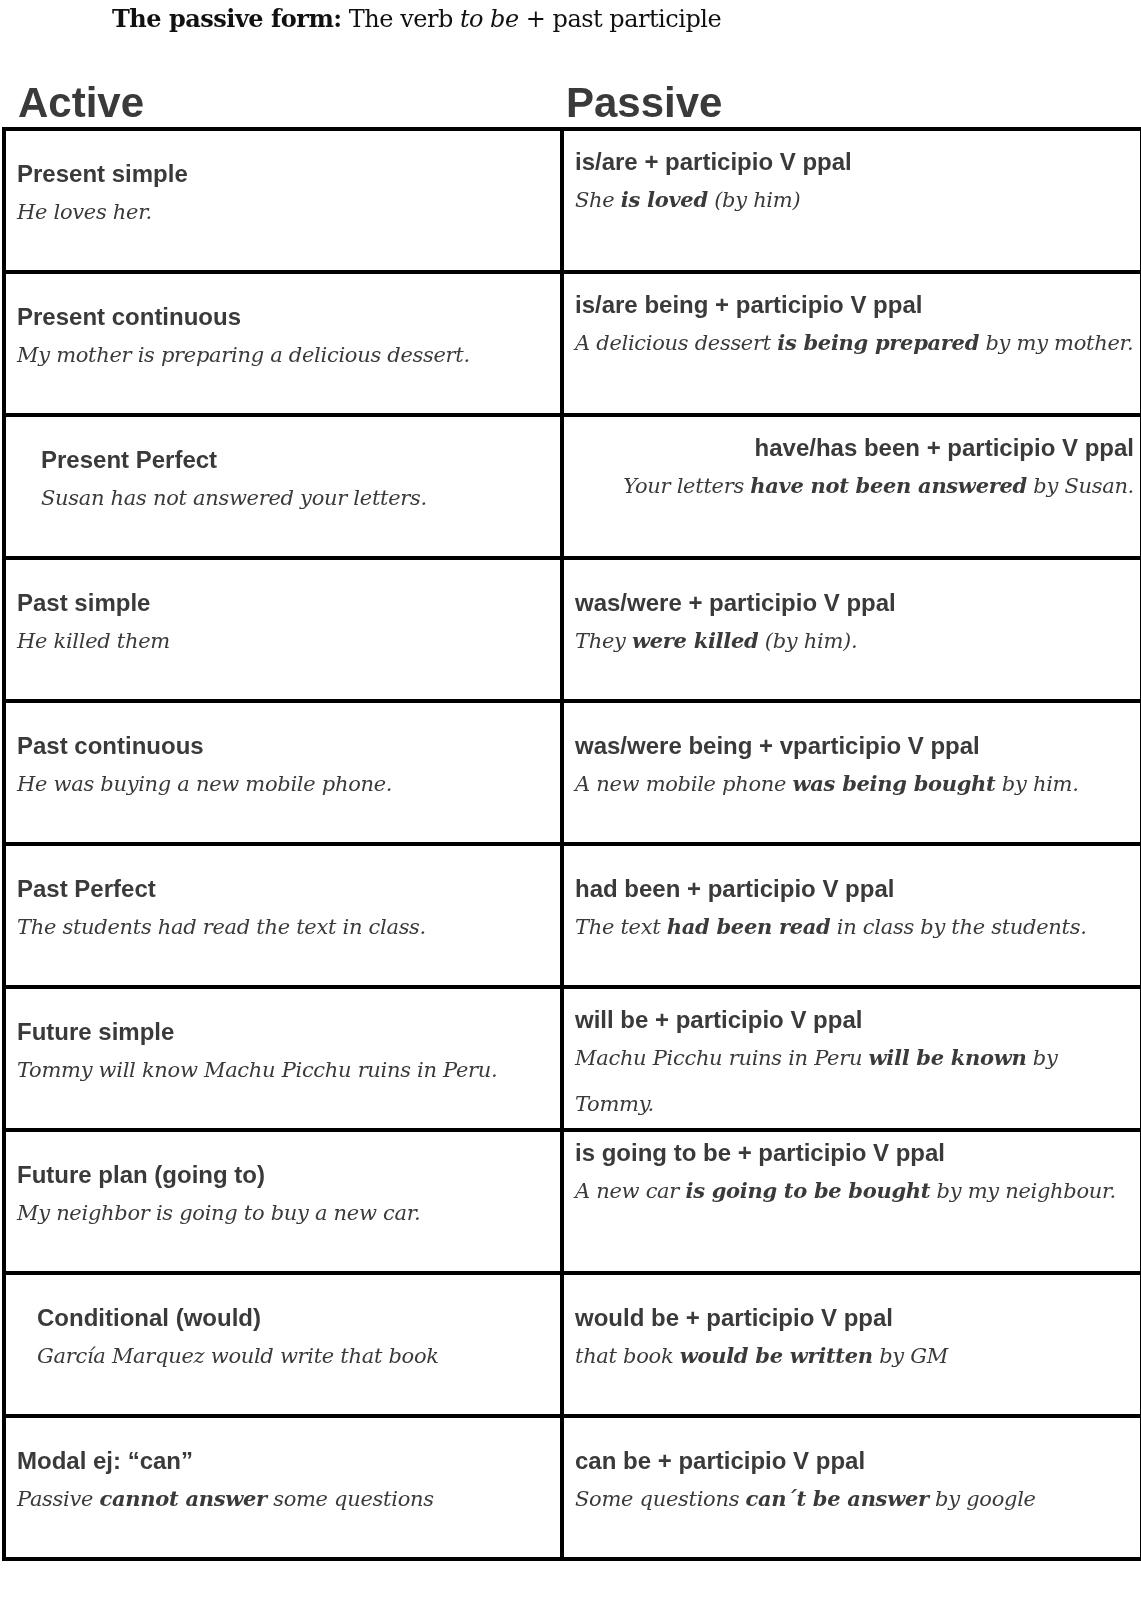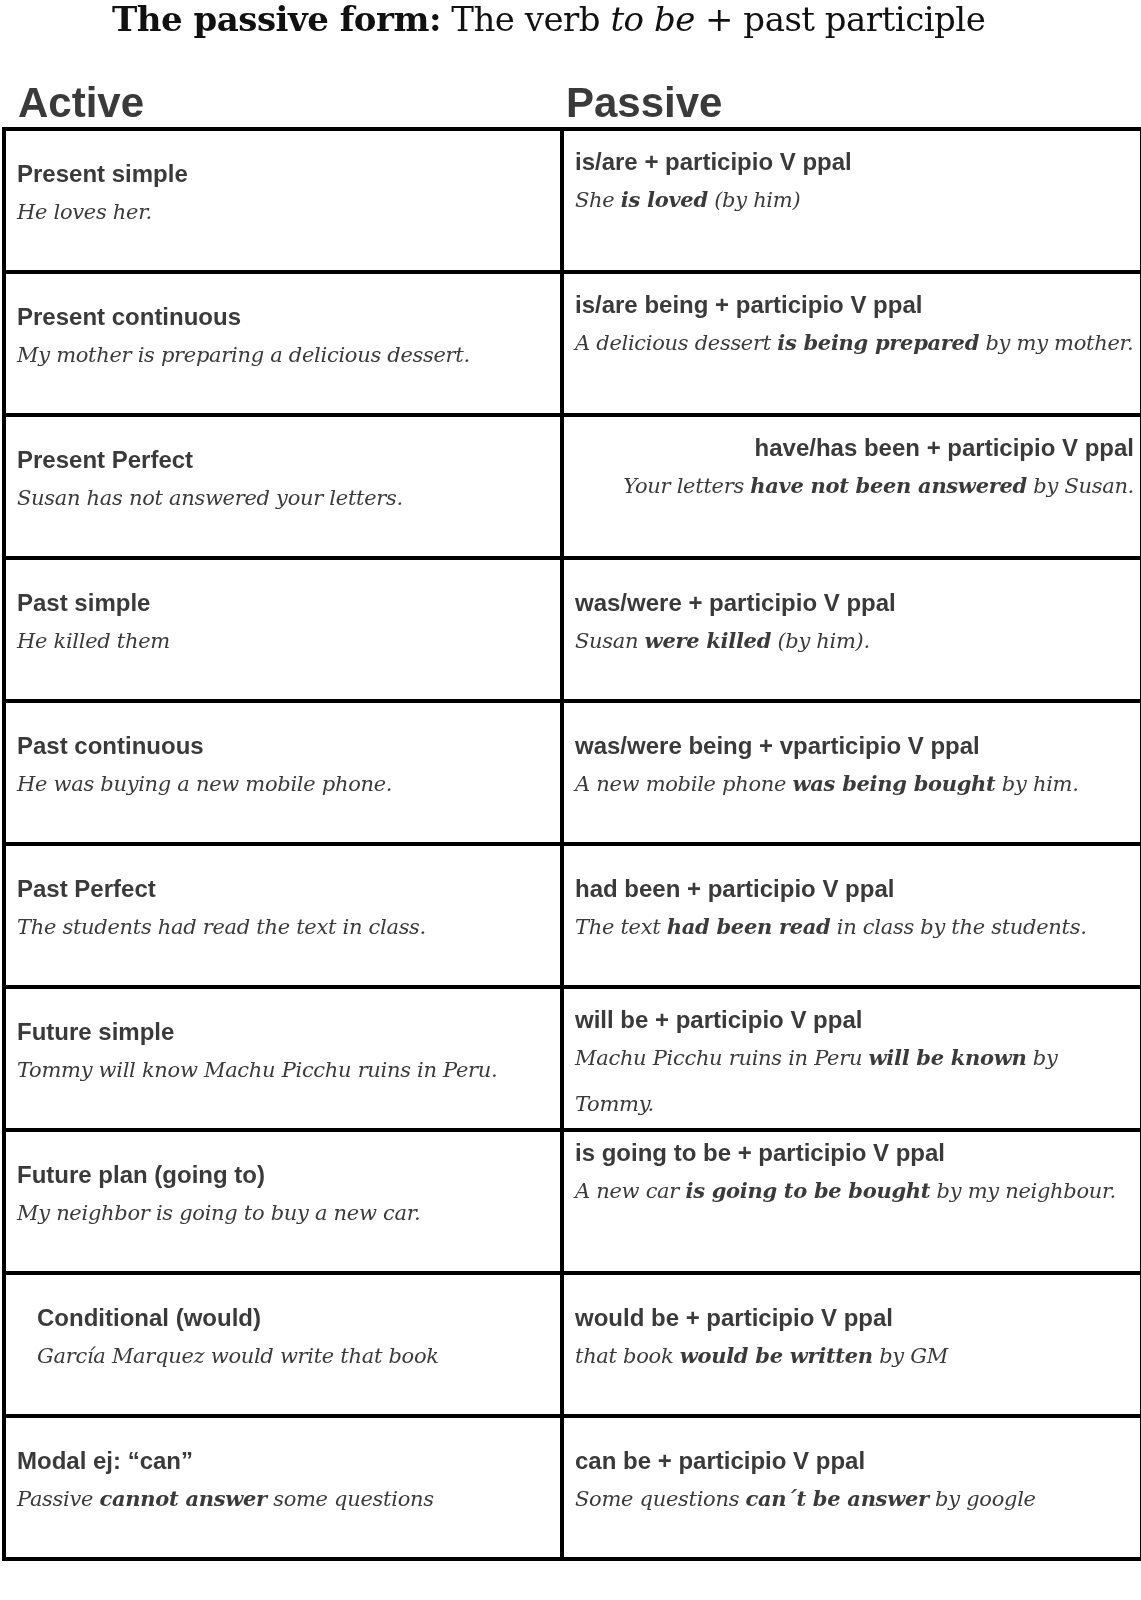--- a/index.html
+++ b/index.html
@@ -1,19 +1,19 @@
 <!DOCTYPE html>
 <html><head>
 <meta charset="utf-8">
 <style>
   html, body { margin:0; padding:0; background:#ffffff; }
   body { width:1141px; height:1600px; position:relative; overflow:hidden; }
   .title {
     position:absolute; left:112px; top:0px; height:40px; line-height:38px;
-    font-family:"DejaVu Serif", serif; font-size:34px; color:#111;
+    font-family:"DejaVu Serif", serif; font-size:24px; color:#111;
     white-space:nowrap; letter-spacing:-0.5px;
   }
   .title .b { font-weight:bold; }
   .title .i { font-style:italic; }
   .colhead {
     position:absolute; top:78px; height:50px; line-height:50px;
     font-family:"Liberation Sans", sans-serif; font-weight:bold; font-size:42px; color:#3a3a3a;
   }
   .colhead.active { left:18px; }
   .colhead.passive { left:566px; }
@@ -69,21 +69,21 @@
     </div>
     <div class="vsep"></div>
     <div class="cell">
       <div class="inner" style="top: 16px;">
         <div class="label">is/are being + participio V ppal</div>
         <div class="ex"><span>A delicious dessert </span><b>is being prepared</b><span> by my mother.</span></div>
       </div>
     </div>
     <div class="hsep"></div>
     <div class="cell">
-      <div class="inner" style="top: 28px;">
+      <div class="inner" style="top: 28px; margin-left: 24px;">
         <div class="label">Present Perfect</div>
         <div class="ex"><span>Susan has not answered your letters.</span></div>
       </div>
     </div>
     <div class="vsep"></div>
     <div class="cell">
       <div class="inner" style="top: 16px; text-align: right;">
         <div class="label">have/has been + participio V ppal</div>
         <div class="ex"><span>Your letters </span><b>have not been answered</b><span> by Susan.</span></div>
       </div>
@@ -92,21 +92,21 @@
     <div class="cell">
       <div class="inner" style="top: 28px;">
         <div class="label">Past simple</div>
         <div class="ex"><span>He killed them</span></div>
       </div>
     </div>
     <div class="vsep"></div>
     <div class="cell">
       <div class="inner" style="top: 28px;">
         <div class="label">was/were + participio V ppal</div>
-        <div class="ex"><span>Susan </span><b>were killed</b><span> (by him).</span></div>
+        <div class="ex"><span>They </span><b>were killed</b><span> (by him).</span></div>
       </div>
     </div>
     <div class="hsep"></div>
     <div class="cell">
       <div class="inner" style="top: 28px;">
         <div class="label">Past continuous</div>
         <div class="ex"><span>He was buying a new mobile phone.</span></div>
       </div>
     </div>
     <div class="vsep"></div>

